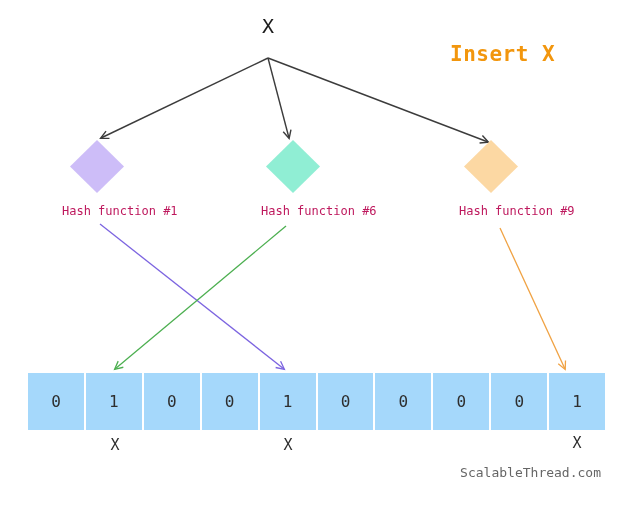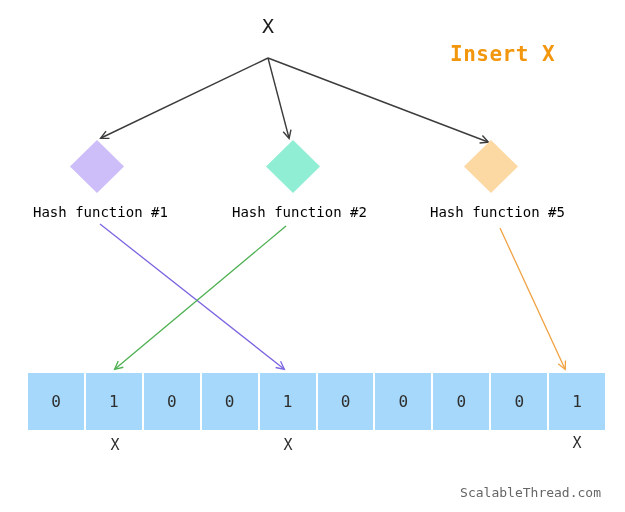--- a/index.html
+++ b/index.html
@@ -15,21 +15,21 @@
     left:255px;top:14px;width:26px;
     font-size:20px;color:#1c1c1c;text-align:center;
   }
   #insert-x{
     left:450px;top:42px;
     font-size:21px;font-weight:bold;color:#F2960D;
     letter-spacing:0.5px;
   }
   .hash-label{
     top:204px;
-    font-size:14px;color:#000000;white-space:nowrap;
+    font-size:12px;color:#be185d;white-space:nowrap;margin-left:29px;
   }
   #hash-label-1{left:33px;}
   #hash-label-2{left:232px;}
   #hash-label-3{left:430px;}
   #arrow-layer{left:0;top:0;width:625px;height:512px;}
   #bit-array{
     left:28px;top:373px;width:577px;height:57px;
     display:flex;gap:2px;
   }
   .bit-cell{
@@ -38,21 +38,21 @@
     font-size:16px;color:#2e2e2e;
   }
   .x-mark{
     top:436px;transform:translateX(-50%);
     font-size:15px;color:#2e2e2e;
   }
   #x-mark-0{left:115px;}
   #x-mark-1{left:288px;}
   #x-mark-2{left:577px;top:434px;}
   #watermark{
-    right:24px;top:485px;
+    right:24px;top:465px;
     font-size:13px;color:#666666;
   }
 </style>
 </head>
 <body>
 
 <div id="canvas">
 
   <svg id="arrow-layer" class="abs" viewBox="0 0 625 512" xmlns="http://www.w3.org/2000/svg">
     <defs>
@@ -81,22 +81,22 @@
     <line x1="100" y1="224" x2="284" y2="369" stroke="#7C64E0" stroke-width="1.3" marker-end="url(#ah-purple)"></line>
     <line x1="286" y1="226" x2="115" y2="369" stroke="#4CAF50" stroke-width="1.3" marker-end="url(#ah-green)"></line>
     <line x1="500" y1="228" x2="565" y2="369" stroke="#F0A243" stroke-width="1.3" marker-end="url(#ah-orange)"></line>
   </svg>
 
   <div id="item-x" class="abs">X</div>
 
   <div id="insert-x" class="abs">Insert X</div>
 
   <div id="hash-label-1" class="abs hash-label">Hash function #1</div>
-  <div id="hash-label-2" class="abs hash-label">Hash function #2</div>
-  <div id="hash-label-3" class="abs hash-label">Hash function #5</div>
+  <div id="hash-label-2" class="abs hash-label">Hash function #6</div>
+  <div id="hash-label-3" class="abs hash-label">Hash function #9</div>
 
   <div id="bit-array" class="abs">
     <div class="bit-cell">0</div>
     <div class="bit-cell">1</div>
     <div class="bit-cell">0</div>
     <div class="bit-cell">0</div>
     <div class="bit-cell">1</div>
     <div class="bit-cell">0</div>
     <div class="bit-cell">0</div>
     <div class="bit-cell">0</div>

